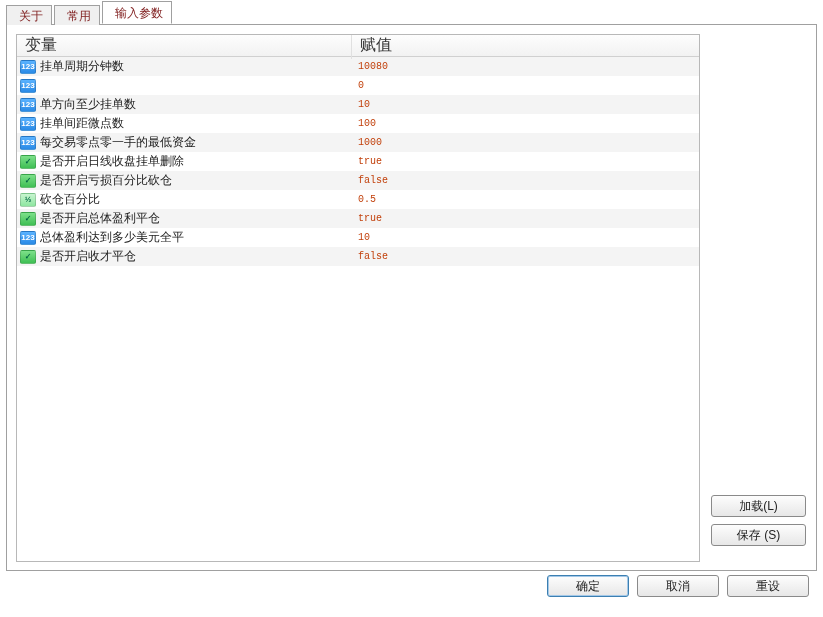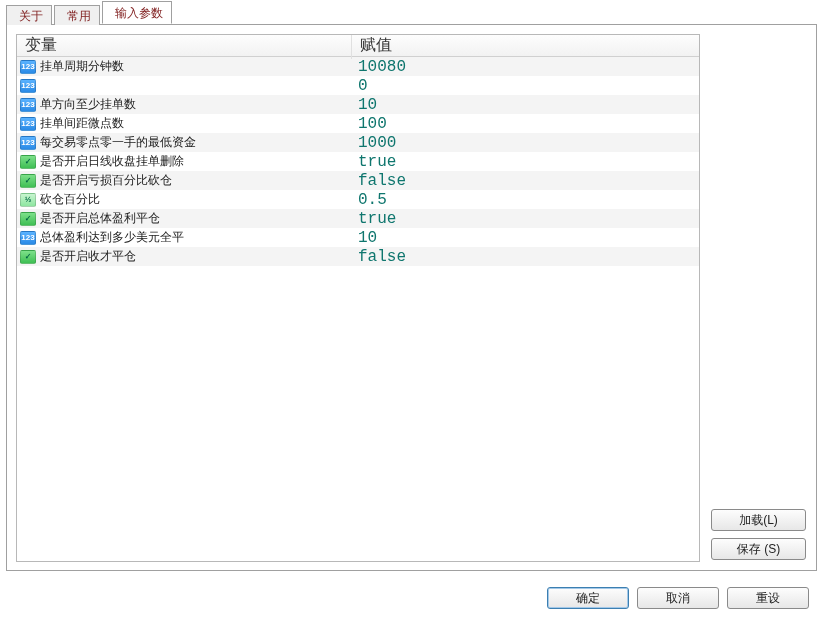--- a/index.html
+++ b/index.html
@@ -86,64 +86,64 @@
     .cell-var {
       width: 335px;
       display: flex;
       align-items: center;
       padding-left: 3px;
     }
     .cell-val {
       flex: 1;
       padding-left: 6px;
       font-family: "Courier New", monospace;
-      font-size: 16px;
-      color: #0f766e;
+      font-size: 10px;
+      color: #c2410c;
     }
     .icon {
       width: 16px;
       height: 14px;
       margin-right: 4px;
       display: inline-flex;
       align-items: center;
       justify-content: center;
       font-size: 8px;
       font-weight: bold;
       border-radius: 2px;
       border: 1px solid rgba(0,0,0,0.15);
     }
     .icon-int { background: linear-gradient(#5bb3ff,#2a8ae6); color: #fff; }
     .icon-bool { background: linear-gradient(#7de08a,#3fbf54); color: #064; }
     .icon-float { background: linear-gradient(#c8f5d0,#8ee6a0); color: #064; }
     .var-label { font-size: 12px; color: #222; }
     .side-buttons {
       position: absolute;
       right: 10px;
-      bottom: 10px;
+      bottom: 24px;
       display: flex;
       flex-direction: column;
       gap: 7px;
     }
     .btn {
       width: 95px;
       height: 22px;
       border: 1px solid #8a8a8a;
       border-radius: 3px;
       background: linear-gradient(#fdfdfd,#e7e7e7);
       font-size: 12px;
       color: #222;
       cursor: pointer;
       display: inline-flex;
       align-items: center;
       justify-content: center;
     }
     .bottom-bar {
       position: absolute;
       right: 14px;
-      bottom: 8px;
+      bottom: 20px;
       display: flex;
       gap: 8px;
     }
     .bottom-bar .btn { width: 82px; }
     .btn.primary { border-color:#3c7fb1; box-shadow: 0 0 0 1px #a3c8e8 inset; }
   </style>
 </head>
 <body>
 
 <div class="tabs">

